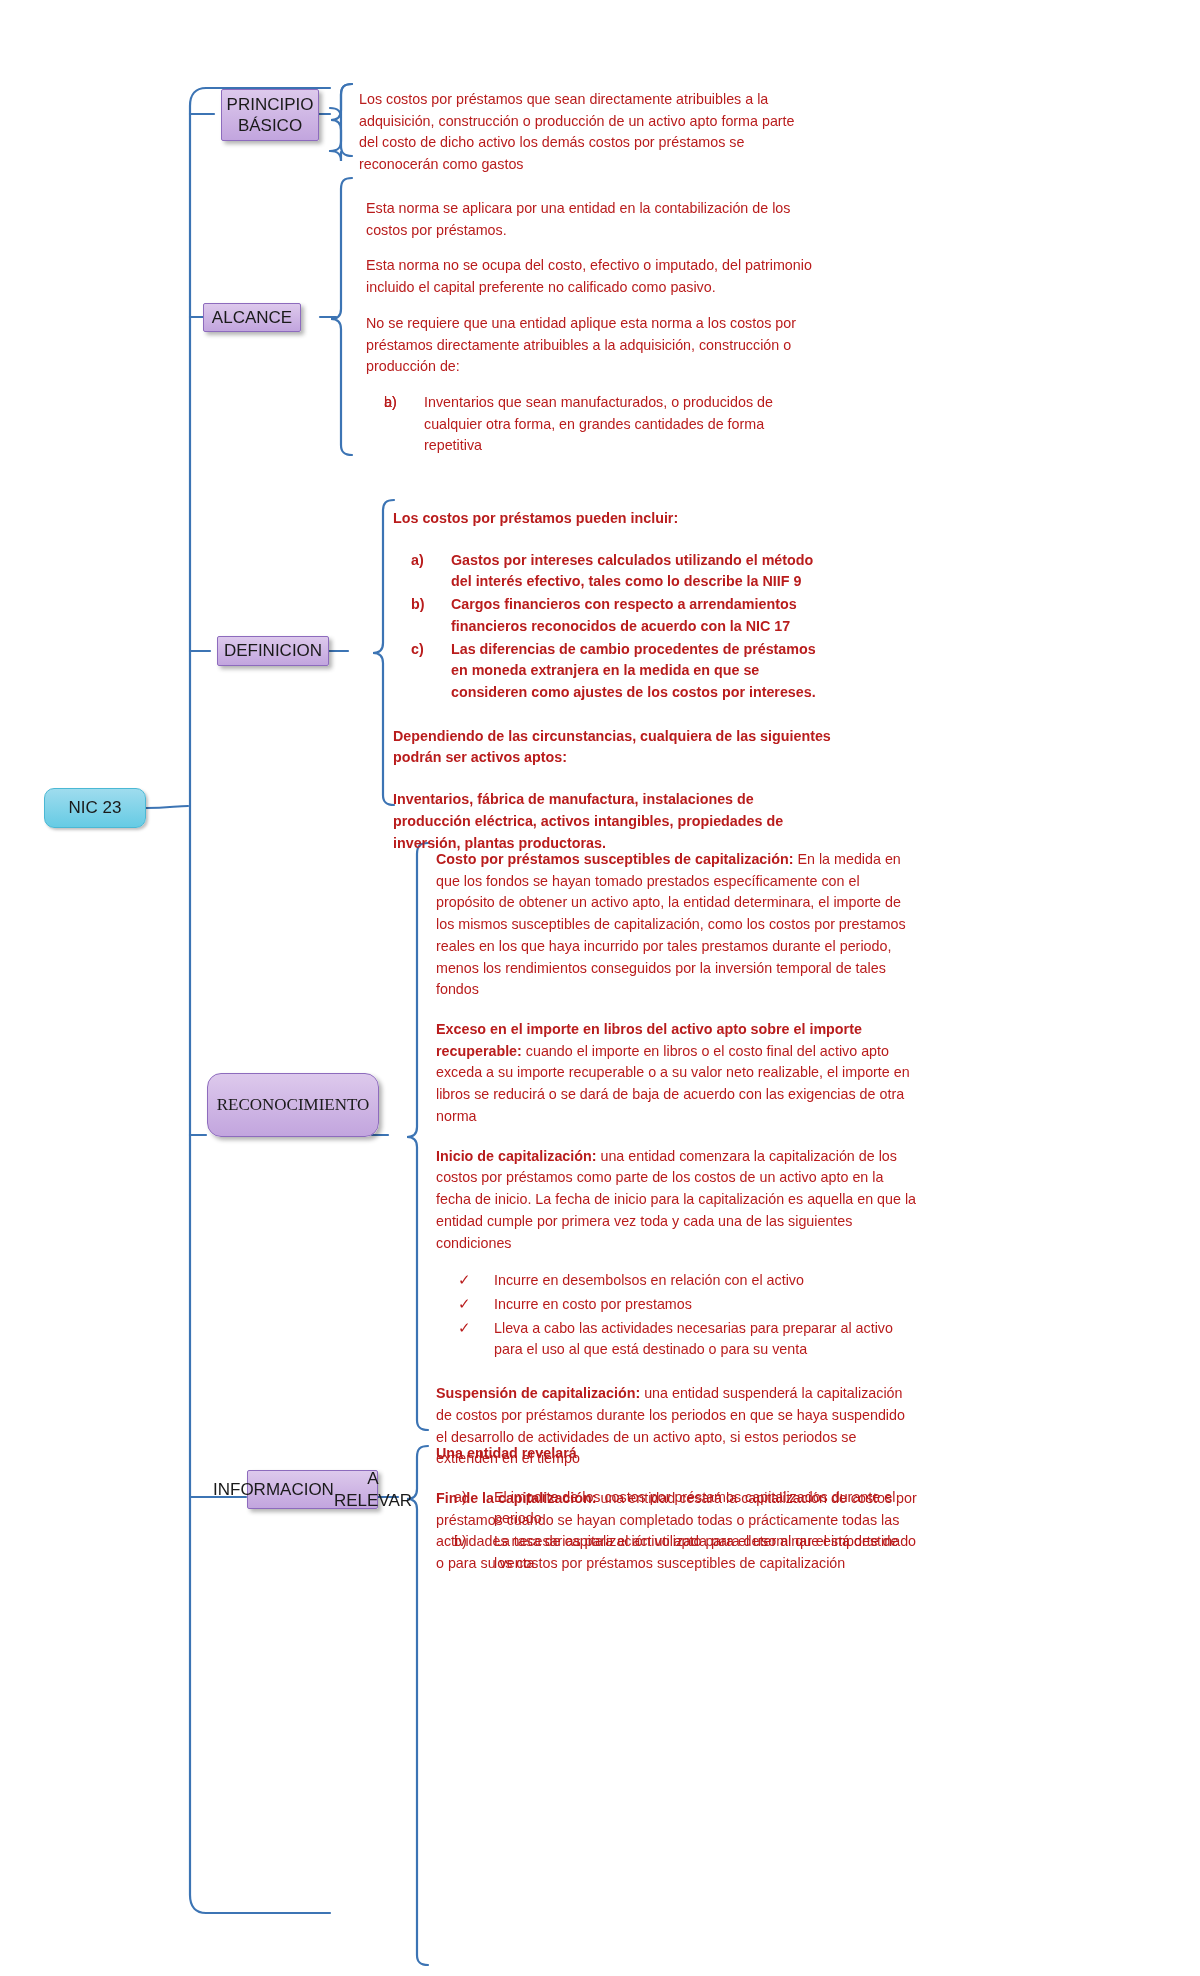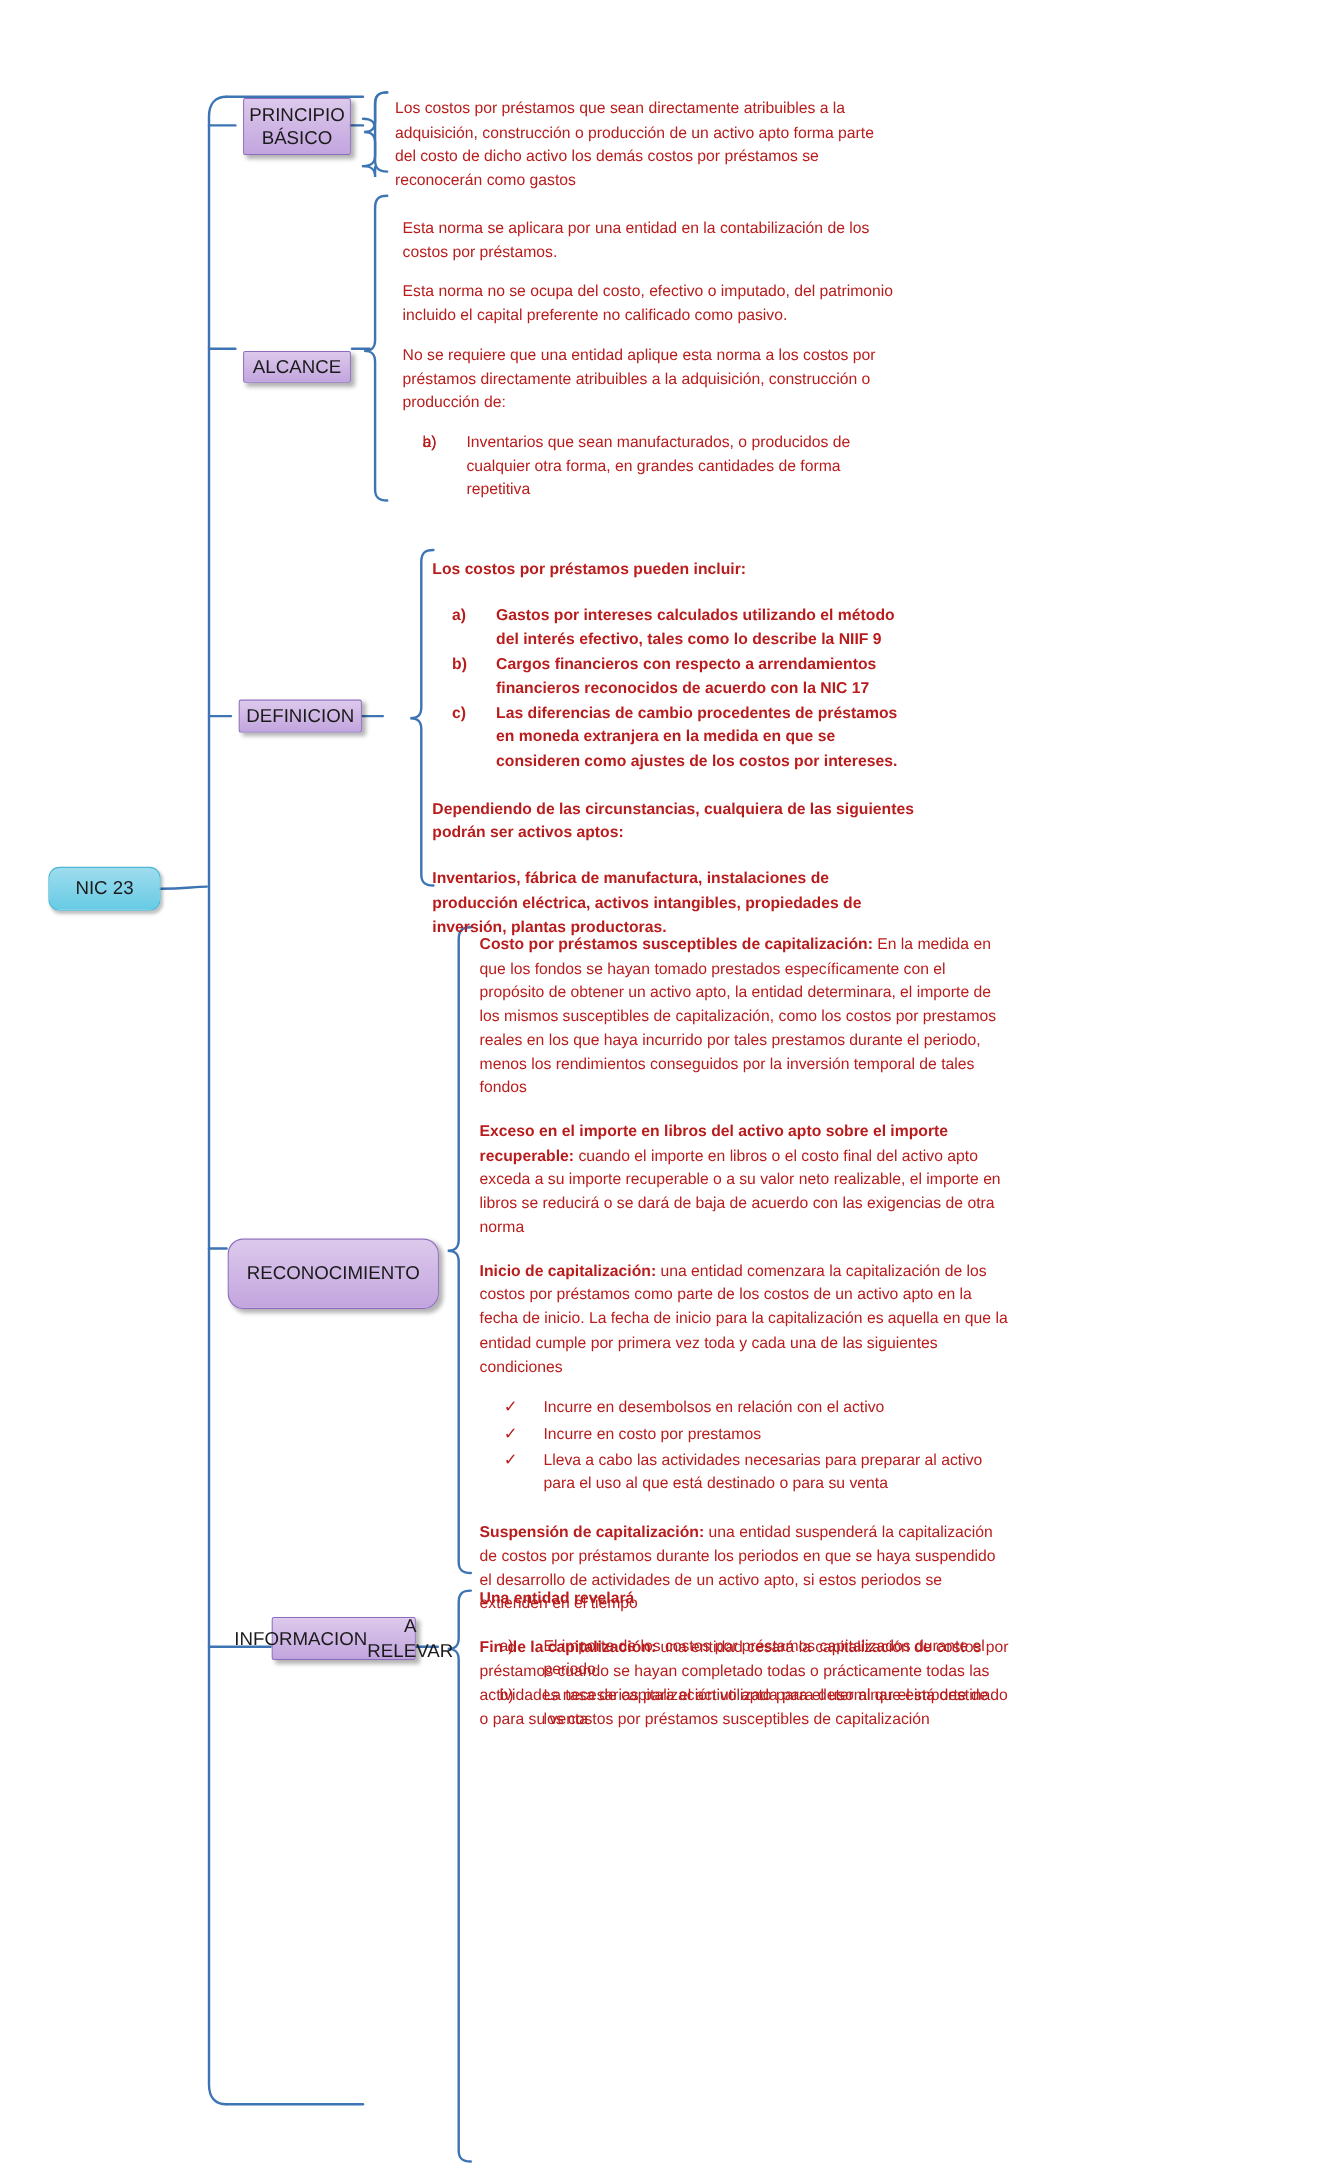--- a/index.html
+++ b/index.html
@@ -142,21 +142,21 @@
 
   <div class="node node-branch" style="left:221px; top:89px; width:98px; height:52px; flex-direction:column;">
     <span>PRINCIPIO</span>
     <span>BÁSICO</span>
   </div>
 
   <div class="tblock" style="left:359px; top:89px; width:452px;">
     <p>Los costos por préstamos que sean directamente atribuibles a la adquisición, construcción o producción de un activo apto forma parte del costo de dicho activo los demás costos por préstamos se reconocerán como  gastos</p>
   </div>
 
-  <div class="node node-branch" style="left:221px; top:303px; width:98px; height:29px;margin-top:16px;">
+  <div class="node node-branch" style="left:203px; top:303px; width:98px; height:29px;">
     <span>ALCANCE</span>
   </div>
 
   <div class="tblock" style="left:366px; top:198px; width:460px;">
     <p>Esta norma se aplicara por una entidad en la contabilización de los costos por préstamos.</p>
     <p>Esta norma no se ocupa del costo, efectivo o imputado, del patrimonio incluido el capital preferente no calificado como pasivo.</p>
     <p>No se requiere que una entidad aplique esta norma a los costos por préstamos directamente atribuibles a la adquisición, construcción o producción de:</p>
     <ol class="alpha" style="margin-top:14px;">
       <li>
         <span class="mk">a)</span>
@@ -185,21 +185,21 @@
       </li>
       <li>
         <span class="mk">c)</span>
         <span>Las diferencias de cambio procedentes de préstamos en moneda extranjera en la medida en que se consideren como ajustes de los costos por intereses.</span>
       </li>
     </ol>
     <p style="margin-top:22px;">Dependiendo de las circunstancias, cualquiera de las siguientes podrán ser activos aptos:</p>
     <p style="margin-top:20px;">Inventarios, fábrica de manufactura, instalaciones de producción eléctrica, activos intangibles, propiedades de inversión, plantas productoras.</p>
   </div>
 
-  <div class="node node-branch rounded" style="left:207px; top:1126px; width:192px; height:64px;">
+  <div class="node node-branch rounded" style="left:207px; top:1073px; width:172px; height:64px;font-family:Liberation Serif, serif;">
     <span>RECONOCIMIENTO</span>
   </div>
 
   <div class="tblock" style="left:436px; top:849px; width:484px;">
     <p>
       <span class="lead">Costo por préstamos susceptibles de capitalización:</span><span> En la medida en que los fondos se hayan tomado prestados  específicamente con el propósito de obtener un activo apto, la entidad determinara, el importe de los mismos susceptibles de capitalización, como los costos por prestamos reales  en los que haya incurrido por tales prestamos  durante el periodo, menos  los rendimientos  conseguidos por la inversión temporal de tales fondos</span>
     </p>
     <p style="margin-top:18px;">
       <span class="lead">Exceso en el importe en libros del activo apto sobre el importe recuperable:</span><span> cuando el importe en libros o el costo final del activo apto exceda a su importe recuperable o a su valor neto realizable, el importe en libros se reducirá o se dará de baja de acuerdo con las exigencias de otra norma</span>
     </p>

